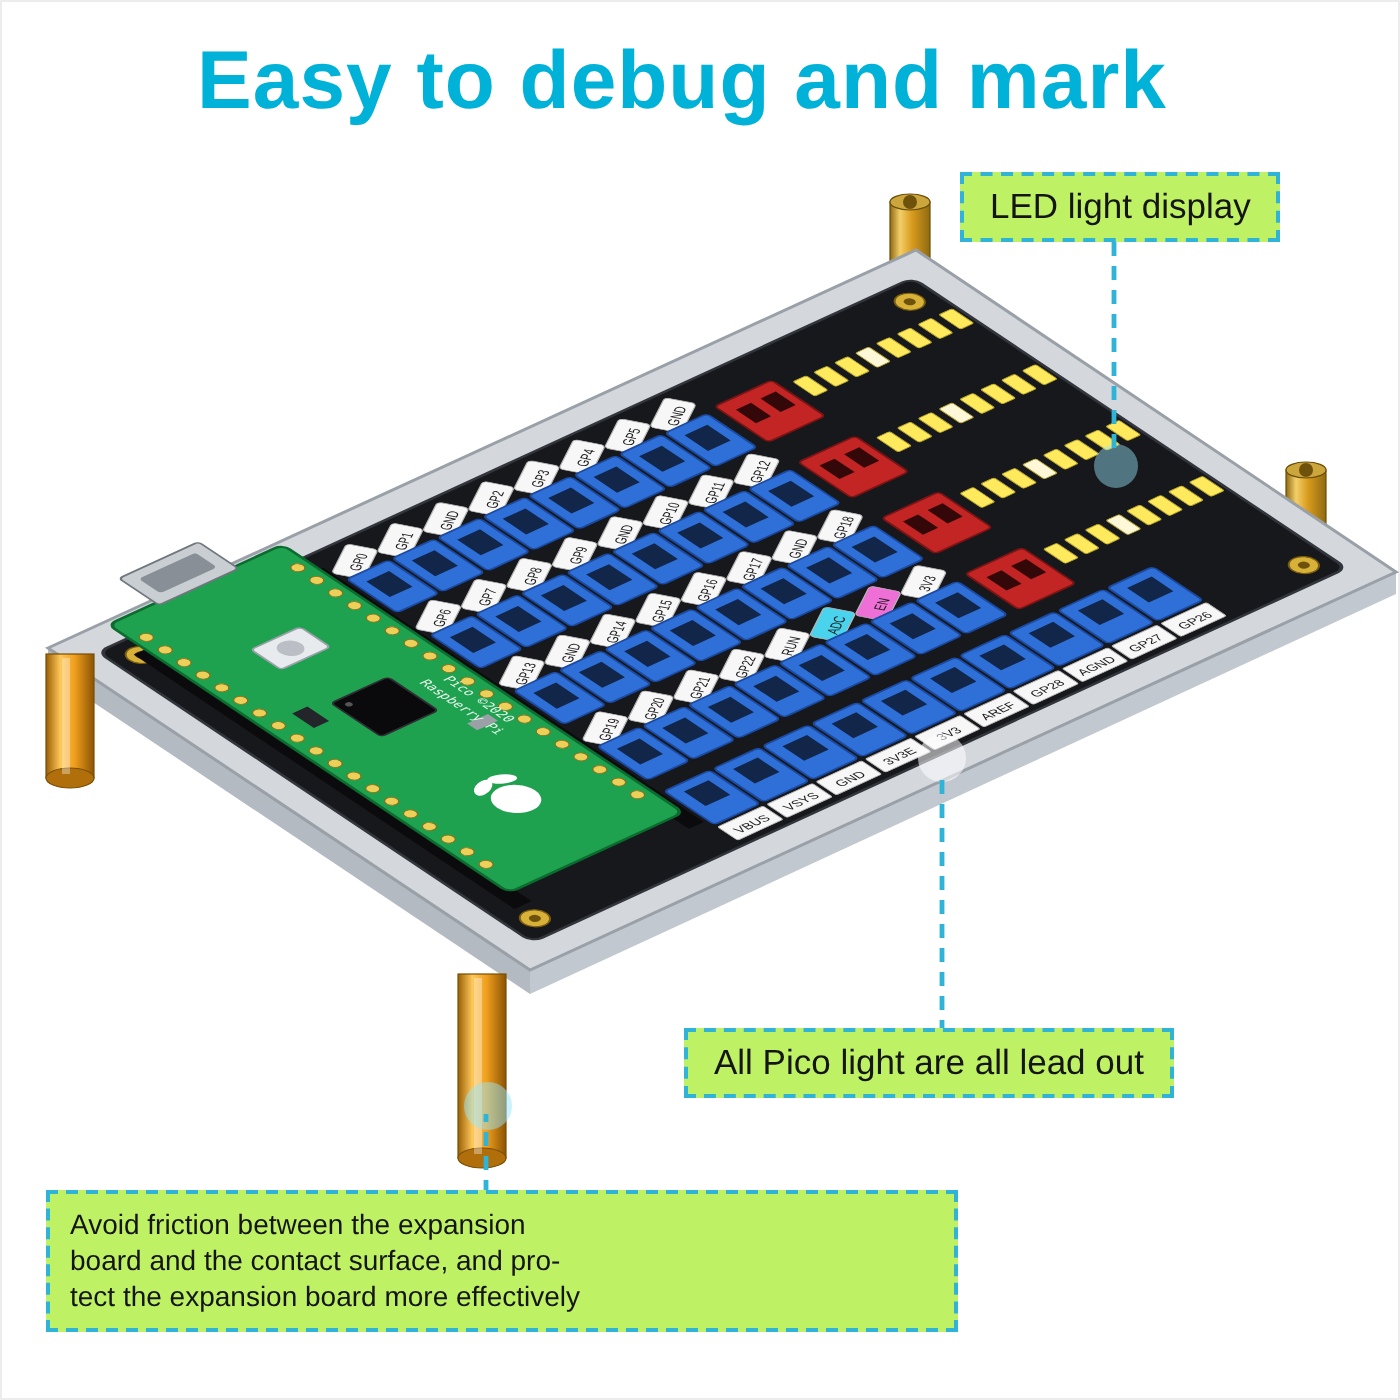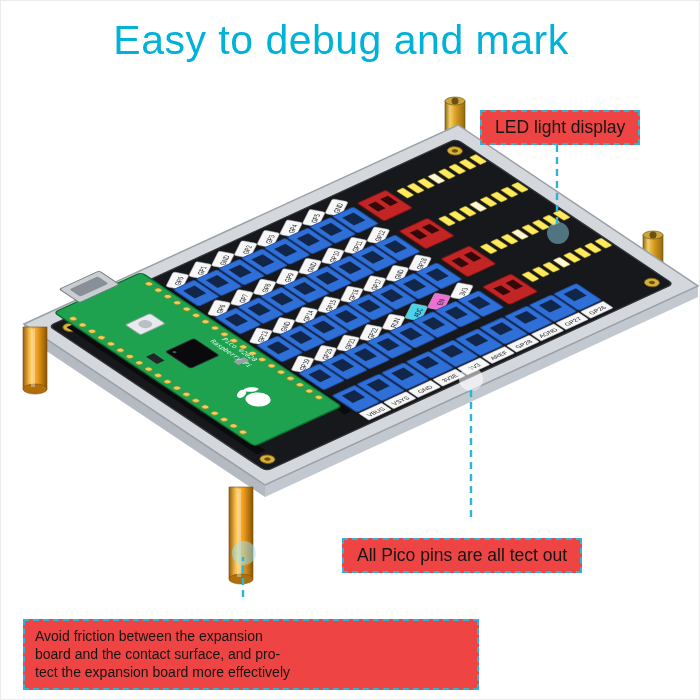--- a/index.html
+++ b/index.html
@@ -1,22 +1,22 @@
 <!DOCTYPE html>
 <html><head>
 <meta charset="utf-8">
 <style>
   html,body{margin:0;padding:0;}
   body{width:700px;height:700px;background:#ffffff;position:relative;overflow:hidden;
        font-family:"Liberation Sans",sans-serif;}
   .stage{position:absolute;inset:0;border:1px solid #ececec;}
   #scene{position:absolute;left:0;top:0;}
   .title{position:absolute;top:16px;left:0;width:680px;text-align:center;margin:0;
-         font-weight:normal;font-size:41px;letter-spacing:.5px;color:#00b1d8;}
-  .callout{position:absolute;border:2.5px dashed #2fb3d6;background:#ef4444;color:#151515;z-index:5;margin-top:24px;}
+         font-weight:bold;font-size:41px;letter-spacing:.5px;color:#00b1d8;}
+  .callout{position:absolute;border:2.5px dashed #2fb3d6;background:#bef264;color:#151515;z-index:5;}
   #co-led{left:479px;top:85px;font-size:17.5px;padding:5px 13px;white-space:nowrap;}
   #co-pins{left:341px;top:513px;font-size:17.5px;padding:5px 13px;white-space:nowrap;}
   #co-friction{left:22px;top:594px;width:432px;font-size:14px;line-height:1.3;
                padding:6px 10px;white-space:pre-line;}
 </style>
 </head>
 <body>
 
 <div class="stage">
 
@@ -462,18 +462,18 @@
       <circle cx="470" cy="378" r="12" fill="rgba(255,255,255,0.55)"></circle>
       <line x1="470" y1="516" x2="470" y2="384" stroke="#2fb3d6" stroke-width="2.4" stroke-dasharray="7 5"></line>
       <circle cx="243" cy="552" r="12" fill="rgba(150,230,250,0.5)"></circle>
       <line x1="242" y1="596" x2="242" y2="556" stroke="#2fb3d6" stroke-width="2.4" stroke-dasharray="7 5"></line>
     </svg>
 
   <h1 class="title">Easy to debug and mark</h1>
 
   <div class="callout" id="co-led">LED light display</div>
 
-  <div class="callout" id="co-pins">All Pico pins are all tect out</div>
+  <div class="callout" id="co-pins">All Pico light are all lead out</div>
 
   <div class="callout" id="co-friction">Avoid friction between the expansion
 board and the contact surface, and pro-
 tect the expansion board more effectively</div>
 </div>
 
 </body></html>

